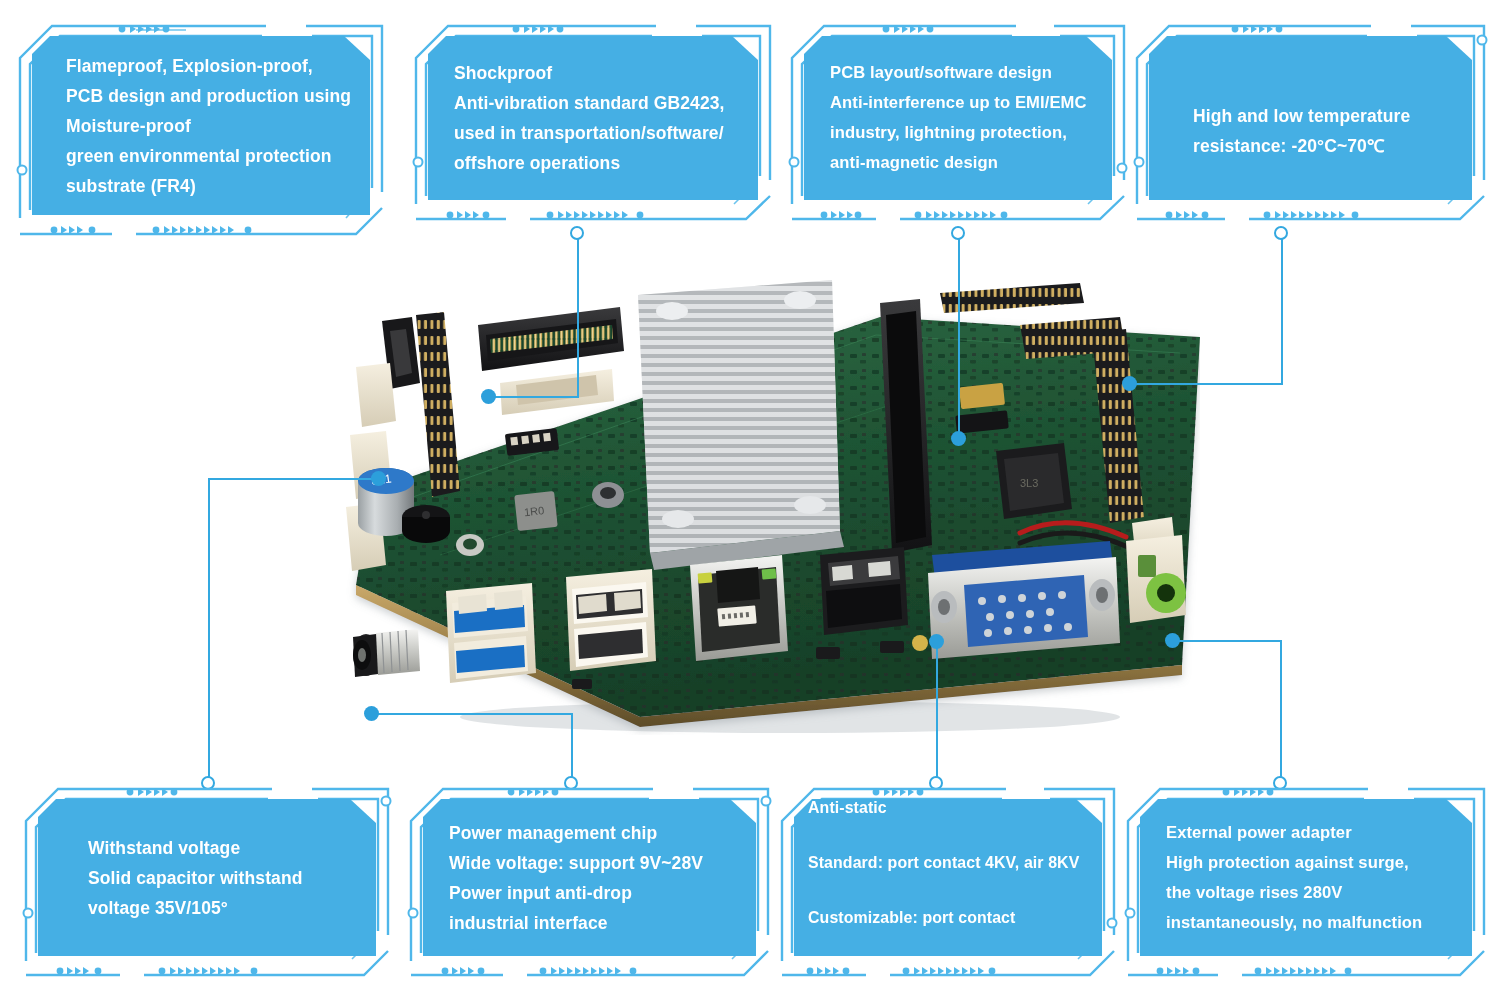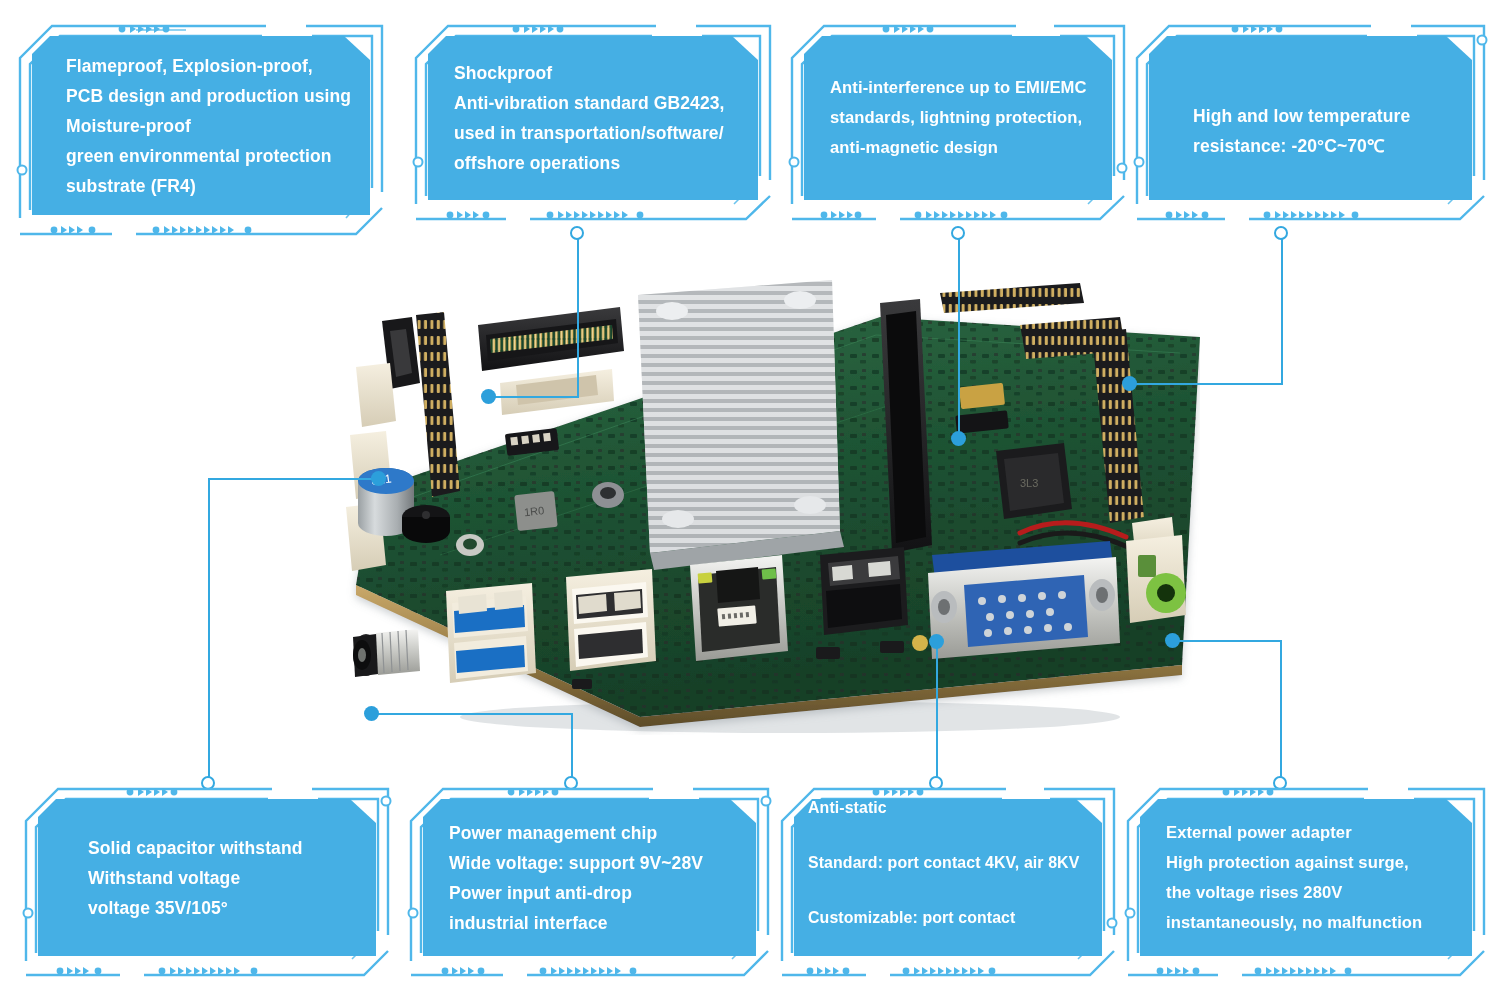--- a/index.html
+++ b/index.html
@@ -501,22 +501,23 @@
         <path d="M154,189 L160,193 L154,197 Z"></path>
           <path d="M162,189 L168,193 L162,197 Z"></path>
         <path d="M170,189 L176,193 L170,197 Z"></path>
           <path d="M178,189 L184,193 L178,197 Z"></path>
         <path d="M186,189 L192,193 L186,197 Z"></path>
           <path d="M194,189 L200,193 L194,197 Z"></path>
         <path d="M202,189 L208,193 L202,197 Z"></path>
       </g>
     </svg>
     <div class="panel pad-left2">
+      <div class="line sm">PCB layout/software design</div>
       <div class="line sm">Anti-interference up to EMI/EMC</div>
-      <div class="line sm">standards, lightning protection,</div>
+      <div class="line sm">industry, lightning protection,</div>
       <div class="line sm"> anti-magnetic design</div>
     </div>
   </div>
 
   <div class="callout" style="left:1133px; top:22px; width:355px; height:200px;">
     <svg class="frame" viewBox="0 0 355 200" preserveAspectRatio="none">
       <g fill="none" stroke="#4FB7EA" stroke-width="2.4">
         <path d="M4,182 L4,36 L36,4 L238,4"></path>
         <path d="M278,4 L351,4 L351,158"></path>
         <path d="M351,174 L327,197 L116,197"></path>
@@ -596,22 +597,22 @@
         <path d="M164,182 L170,186 L164,190 Z"></path>
           <path d="M172,182 L178,186 L172,190 Z"></path>
         <path d="M180,182 L186,186 L180,190 Z"></path>
           <path d="M188,182 L194,186 L188,190 Z"></path>
         <path d="M196,182 L202,186 L196,190 Z"></path>
           <path d="M204,182 L210,186 L204,190 Z"></path>
         <path d="M212,182 L218,186 L212,190 Z"></path>
       </g>
     </svg>
     <div class="panel" style="padding-left:50px;">
+      <div class="line">Withstand voltage</div>
       <div class="line">Solid capacitor withstand</div>
-      <div class="line">Withstand voltage</div>
       <div class="line">voltage 35V/105°</div>
     </div>
   </div>
 
   <div class="callout" style="left:407px; top:785px; width:365px; height:193px;text-decoration:underline;">
     <svg class="frame" viewBox="0 0 365 193" preserveAspectRatio="none">
       <g fill="none" stroke="#4FB7EA" stroke-width="2.4">
         <path d="M4,176 L4,36 L36,4 L246,4"></path>
         <path d="M286,4 L361,4 L361,150"></path>
         <path d="M361,166 L337,190 L120,190"></path>

